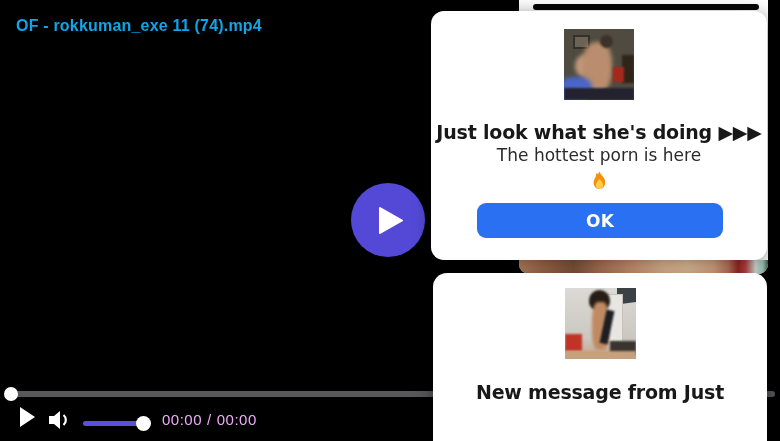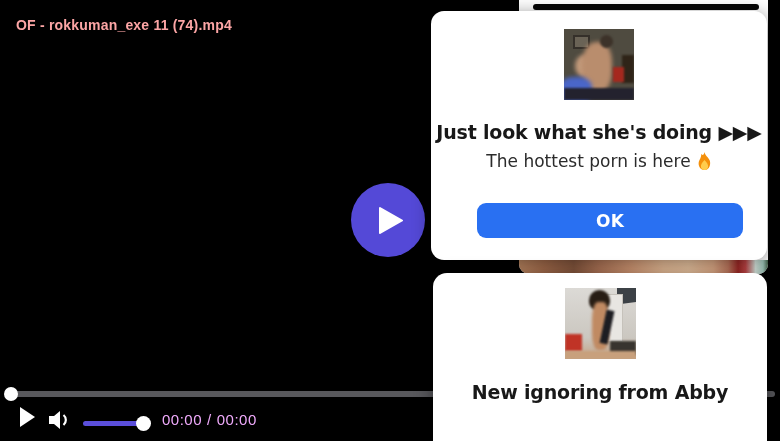--- a/index.html
+++ b/index.html
@@ -5,22 +5,22 @@
   html,body{margin:0;padding:0;}
   body{
     width:780px;height:441px;overflow:hidden;position:relative;
     background:#000;
     font-family:"DejaVu Sans","Liberation Sans",sans-serif;
   }
 
   
   .video-title{
     position:absolute;left:16px;top:17px;
-    color:#fca5a5;font-family:"Liberation Sans",sans-serif;
-    font-size:14px;font-weight:bold;letter-spacing:.2px;
+    color:#0ea5e9;font-family:"Liberation Sans",sans-serif;
+    font-size:16px;font-weight:bold;letter-spacing:.2px;
     z-index:2;white-space:nowrap;
   }
   .big-play{
     position:absolute;left:351px;top:183px;width:74px;height:74px;
     border-radius:50%;background:#5449d7;border:none;cursor:pointer;
     display:flex;align-items:center;justify-content:center;z-index:2;
   }
   .big-play svg{transform:translateX(3px);}
 
   .progress-track{
@@ -82,26 +82,26 @@
 
   .popup h2{
     margin:0;font-size:19px;font-weight:bold;color:#181818;
     white-space:nowrap;letter-spacing:-.2px;
   }
   .popup .sub{
     margin:0;font-size:17px;color:#2b2b2b;
     display:flex;align-items:center;justify-content:center;gap:6px;
   }
   .popup-hot h2{margin-top:21px;}
-  .popup-hot .sub{margin-top:8px;}
+  .popup-hot .sub{margin-top:2px;flex-direction:column;}
   .popup-msg h2{margin-top:22px;}
   .popup-msg .sub{margin-top:16px;}
 
   .ok-button{
-    position:absolute;left:46px;top:192px;width:266px;height:35px;
+    position:absolute;left:46px;top:192px;width:246px;height:35px;
     background:#2970f2;border:none;border-radius:9px;cursor:pointer;
     color:#fff;font-size:17px;font-weight:bold;
     font-family:"DejaVu Sans","Liberation Sans",sans-serif;letter-spacing:.3px;
   }
 
   
   .thumb{position:relative;overflow:hidden;margin:0 auto;cursor:pointer;}
   .thumb div{position:absolute;}
 
   .thumb1{width:70px;height:71px;margin-top:18px;background:#4f4b40;}
@@ -189,14 +189,14 @@
   <div class="thumb thumb2">
     <div class="t2-tv"></div>
     <div class="t2-door"></div>
     <div class="t2-hair"></div>
     <div class="t2-body"></div>
     <div class="t2-sash"></div>
     <div class="t2-red"></div>
     <div class="t2-dark"></div>
     <div class="t2-floor"></div>
   </div>
-  <h2>New ignoring from Abby</h2>
+  <h2>New message from Just</h2>
 </div>
 
 </body></html>

